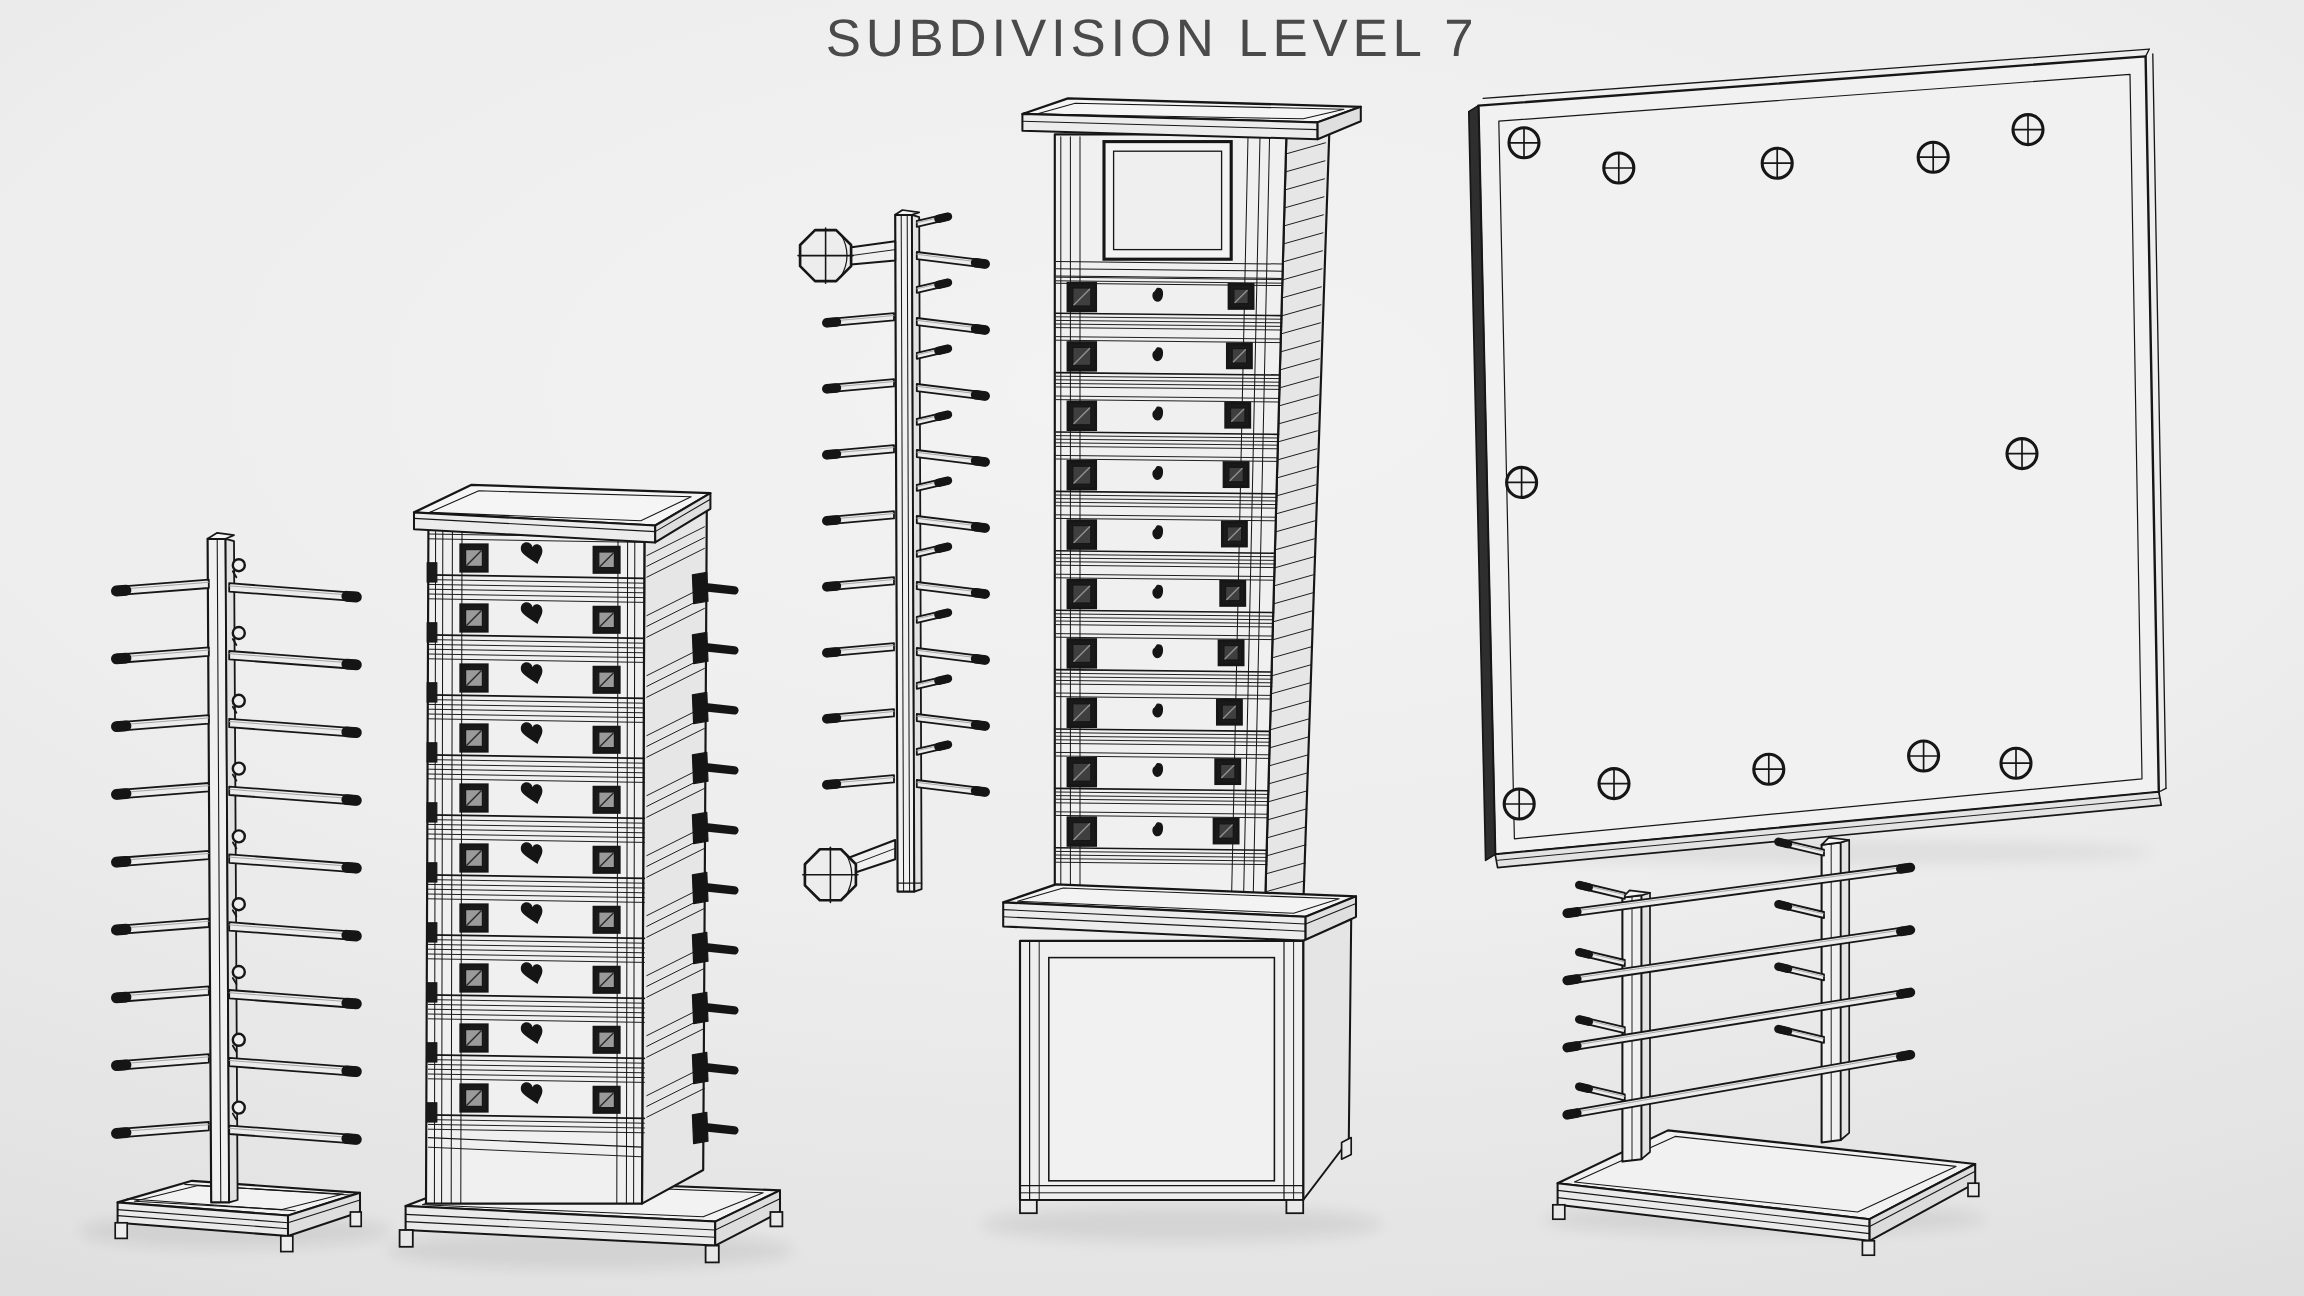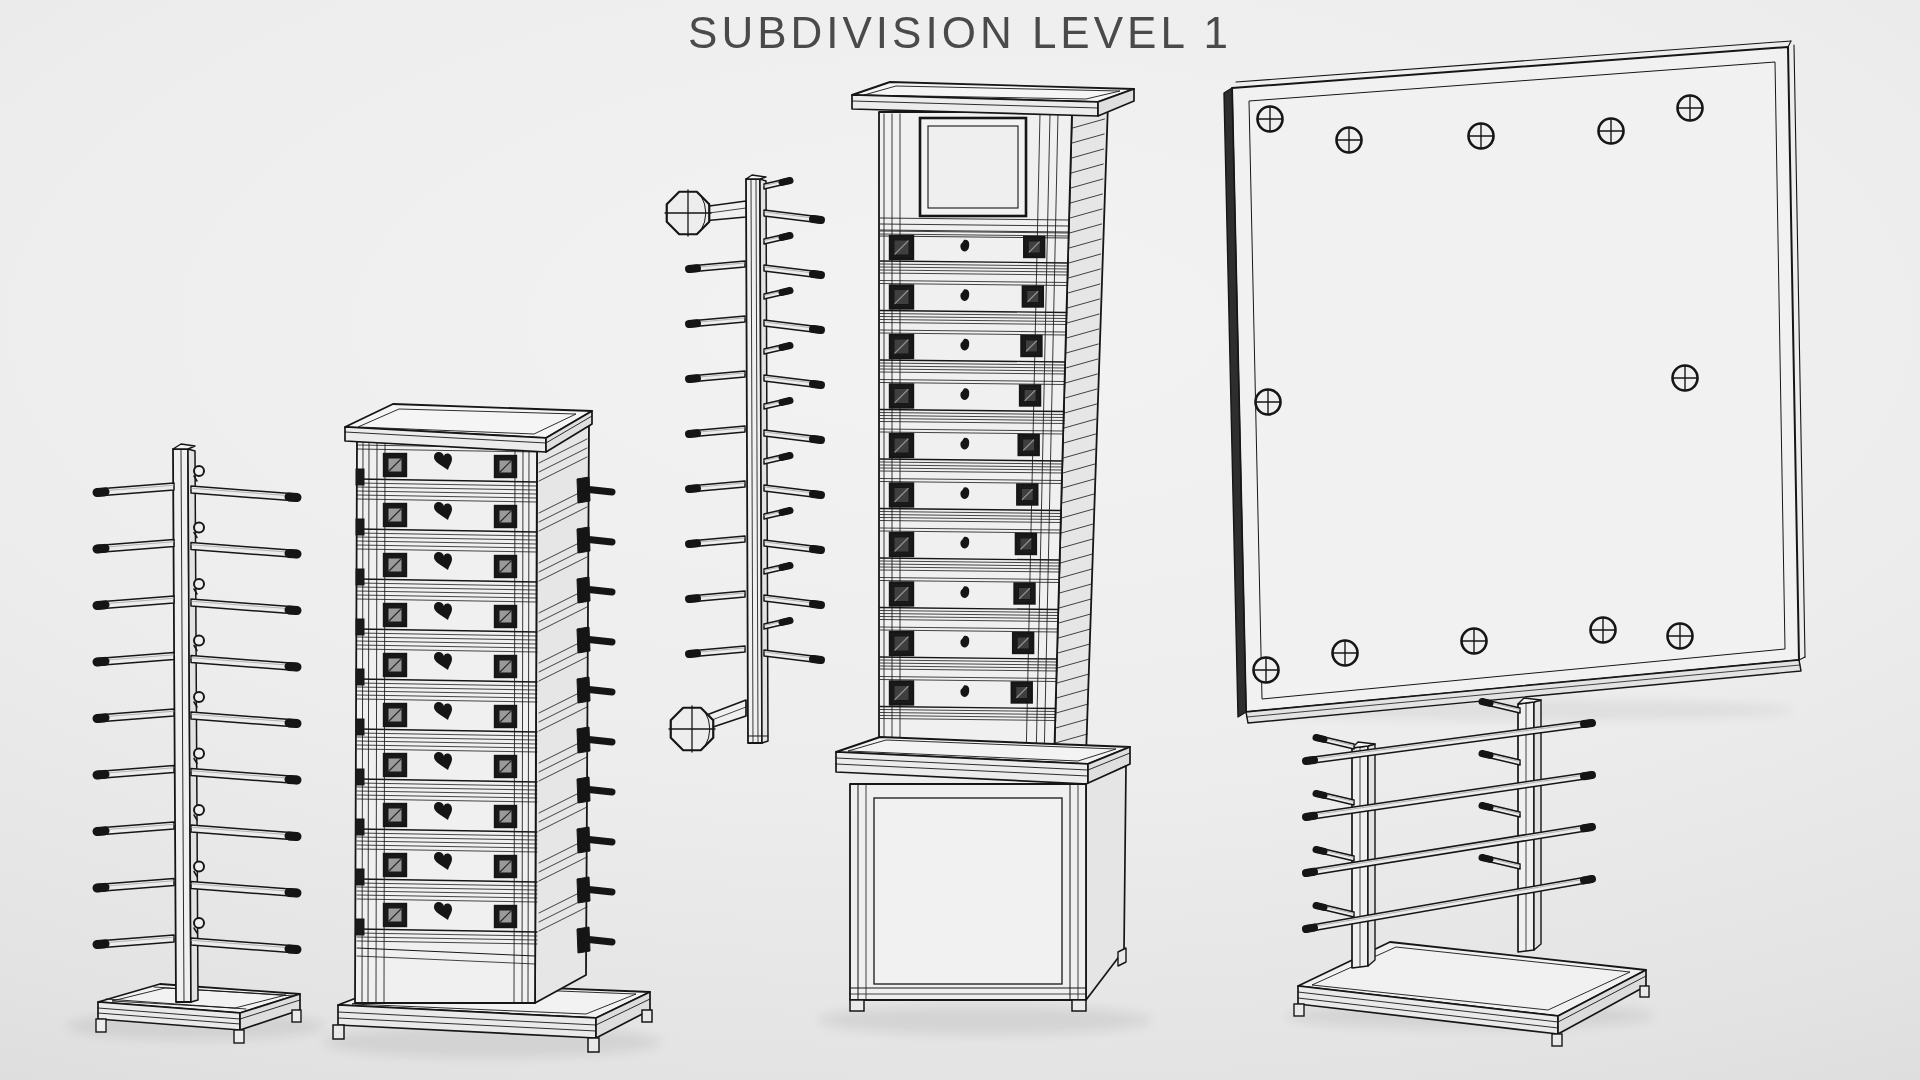--- a/index.html
+++ b/index.html
@@ -8,21 +8,21 @@
     font-family:"Liberation Sans",sans-serif;}
   .title{position:absolute;top:8px;left:0;width:100%;text-align:center;
     font-size:44px;font-weight:300;letter-spacing:4px;color:#4a4a4a;
     font-family:"Liberation Sans",sans-serif;}
   svg.scene{position:absolute;left:0;top:0;width:1920px;height:1080px;}
 </style>
 </head>
 <body>
 
 <div class="stage">
-  <div class="title" style="color: rgb(74, 74, 74);">SUBDIVISION LEVEL 1</div>
+  <div class="title" style="color: rgb(74, 74, 74);">SUBDIVISION LEVEL 7</div>
 
   <svg class="scene" viewBox="0 0 1920 1080">
     <defs>
       <filter id="soft" x="-80%" y="-80%" width="260%" height="260%">
         <feGaussianBlur stdDeviation="6"></feGaussianBlur>
       </filter>
     </defs>
     <g id="obj1">
         <ellipse cx="196" cy="1026" rx="130" ry="14" fill="#000" opacity="0.07" filter="url(#soft)"></ellipse>
         <polygon points="98,1002 160,984 300,994 240,1013" fill="#f2f2f2" stroke="#161616" stroke-width="1.8" stroke-linejoin="round"></polygon>

